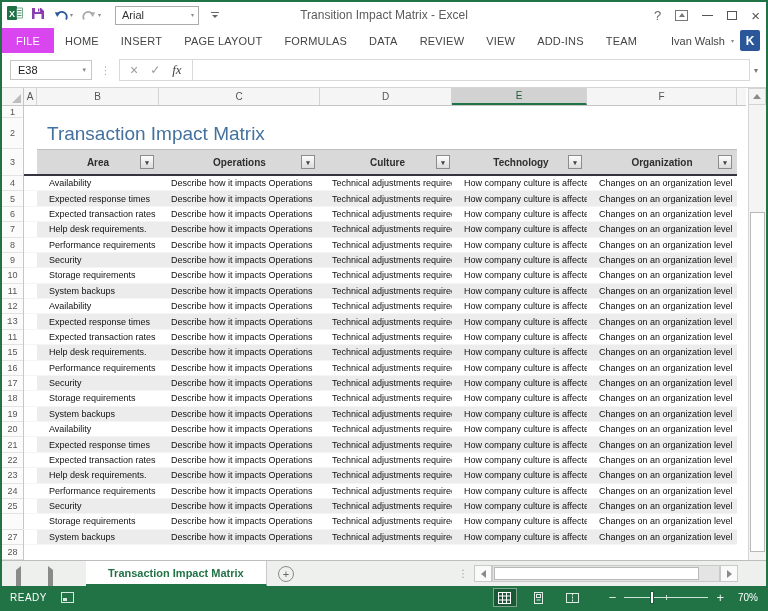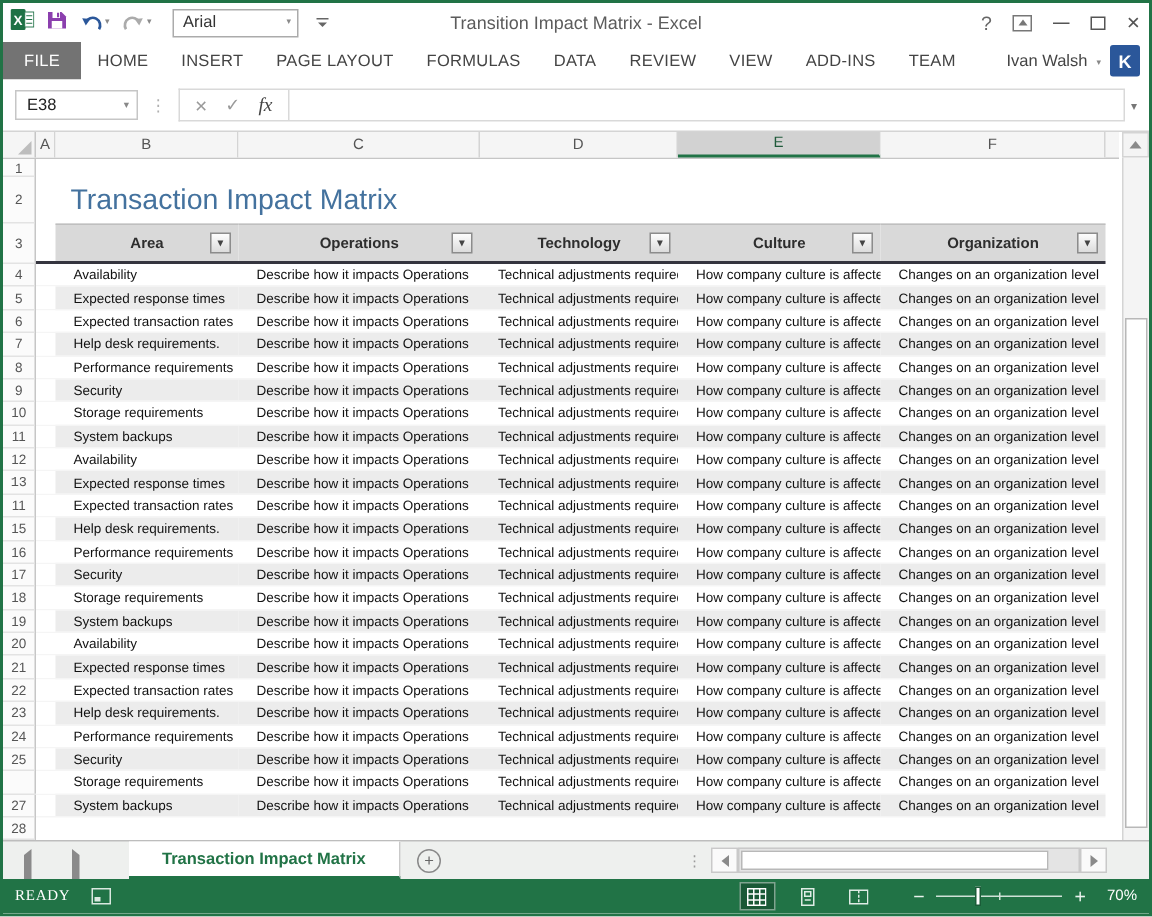--- a/index.html
+++ b/index.html
@@ -20,21 +20,21 @@
   .win-controls .help { font-size:13px; color:#666; }
   .ribbon-opts { width:13px; height:11px; border:1px solid #777; position:relative; }
   .ribbon-opts:after { content:""; position:absolute; left:3px; top:2px; width:0; height:0; border-left:3px solid transparent; border-right:3px solid transparent; border-bottom:4px solid #777; }
   .btn-min { width:11px; height:1px; background:#555; }
   .btn-max { width:10px; height:9px; border:1px solid #555; }
   .btn-close { font-size:15px; color:#555; line-height:1; }
 
   
   .tabrow { position:absolute; left:0; top:26px; width:100%; height:25px; background:#fff; display:flex; align-items:stretch; }
   .rtab { display:flex; align-items:center; padding:0 11px; font-size:11px; color:#444; letter-spacing:.2px; }
-  .rtab.active { background:#737373; color:#fff; padding:0 14px; }
+  .rtab.active { background:#d946ef; color:#fff; padding:0 14px; }
   .account { position:absolute; right:6px; top:0; height:25px; display:flex; align-items:center; gap:6px; }
   .account .uname { font-size:11px; color:#444;text-align:right; }
   .account .caret { font-size:6px; color:#888; }
   .avatar { width:20px; height:21px; background:#2b579a; color:#fff; font-size:12px; font-weight:bold; display:flex; align-items:center; justify-content:center; border-radius:2px; }
 
   
   .formularow { position:absolute; left:0; top:51px; width:100%; height:35px; background:#fff; display:flex; align-items:center; border-bottom:1px solid #d4d4d4; }
   .namebox { margin-left:8px; width:82px; height:20px; border:1px solid #c6c6c6; display:flex; align-items:center; justify-content:space-between; padding:0 5px 0 7px; font-size:11px; color:#222; background:#fff; }
   .namebox .caret { font-size:7px; color:#888; }
   .fsep { margin:0 8px; color:#b0b0b0; font-size:11px; }
@@ -88,21 +88,21 @@
   .new-sheet { position:absolute; left:276px; top:5px; width:16px; height:16px; border:1px solid #8a8a8a; border-radius:50%; display:flex; align-items:center; justify-content:center; color:#666; font-size:11px; line-height:1; }
   .tab-dots { position:absolute; left:456px; top:7px; color:#9a9a9a; font-size:10px; letter-spacing:1px; }
   .hscroll-left, .hscroll-right { position:absolute; top:4px; width:18px; height:17px; background:#fafafa; border:1px solid #c9c9c9; display:flex; align-items:center; justify-content:center; }
   .hscroll-left { left:472px; }
   .hscroll-right { left:718px; }
   .hscroll-track { position:absolute; left:490px; top:4px; width:228px; height:17px; background:#e4e4e4; border:1px solid #c9c9c9; }
   .hscroll-thumb { position:absolute; left:1px; top:1px; width:205px; height:13px; background:#fff; border:1px solid #b8b8b8; }
 
   
   .statusbar { position:absolute; left:0; top:584px; width:100%; height:23px; background:#217346; display:flex; align-items:center; color:#fff; }
-  .status-mode { font-size:10px; letter-spacing:.5px; margin-left:8px;font-family:Liberation Serif, serif; }
+  .status-mode { font-size:10px; letter-spacing:.5px; margin-left:8px; }
   .macro-icon { margin-left:14px; width:13px; height:11px; border:1px solid #d9e8df; position:relative; }
   .macro-icon:after { content:""; position:absolute; left:1px; bottom:1px; width:4px; height:3px; background:#d9e8df; }
   .status-right { position:absolute; right:8px; display:flex; align-items:center; gap:10px; }
   .viewbtn { width:24px; height:19px; display:flex; align-items:center; justify-content:center; border:1px solid transparent; }
   .viewbtn.active { background:rgba(0,0,0,0.22); border:1px solid rgba(255,255,255,0.45); }
   .zoomctl { display:flex; align-items:center; gap:8px; margin-left:14px; }
   .zoom-sign { font-size:13px; color:#eaf3ee; line-height:1; }
   .zoom-track { position:relative; width:84px; height:1px; background:#cfe2d7; }
   .zoom-tick { position:absolute; left:50%; top:-2px; width:1px; height:5px; background:#cfe2d7; }
   .zoom-thumb { position:absolute; left:30%; top:-6px; width:4px; height:13px; background:#fff; border:1px solid #1a5c38; }
@@ -257,28 +257,28 @@
             <span class="filter-btn">
               <span class="caret">▾</span>
             </span>
           </div>
           <div class="hcell cC">
             <span>Operations</span>
             <span class="filter-btn">
               <span class="caret">▾</span>
             </span>
           </div>
-          <div class="hcell cD">
-            <span>Technology</span>
+          <div class="hcell cE">
+            <span>Culture</span>
             <span class="filter-btn">
               <span class="caret">▾</span>
             </span>
           </div>
-          <div class="hcell cE">
-            <span>Culture</span>
+          <div class="hcell cD">
+            <span>Technology</span>
             <span class="filter-btn">
               <span class="caret">▾</span>
             </span>
           </div>
           <div class="hcell cF">
             <span>Organization</span>
             <span class="filter-btn">
               <span class="caret">▾</span>
             </span>
           </div>

